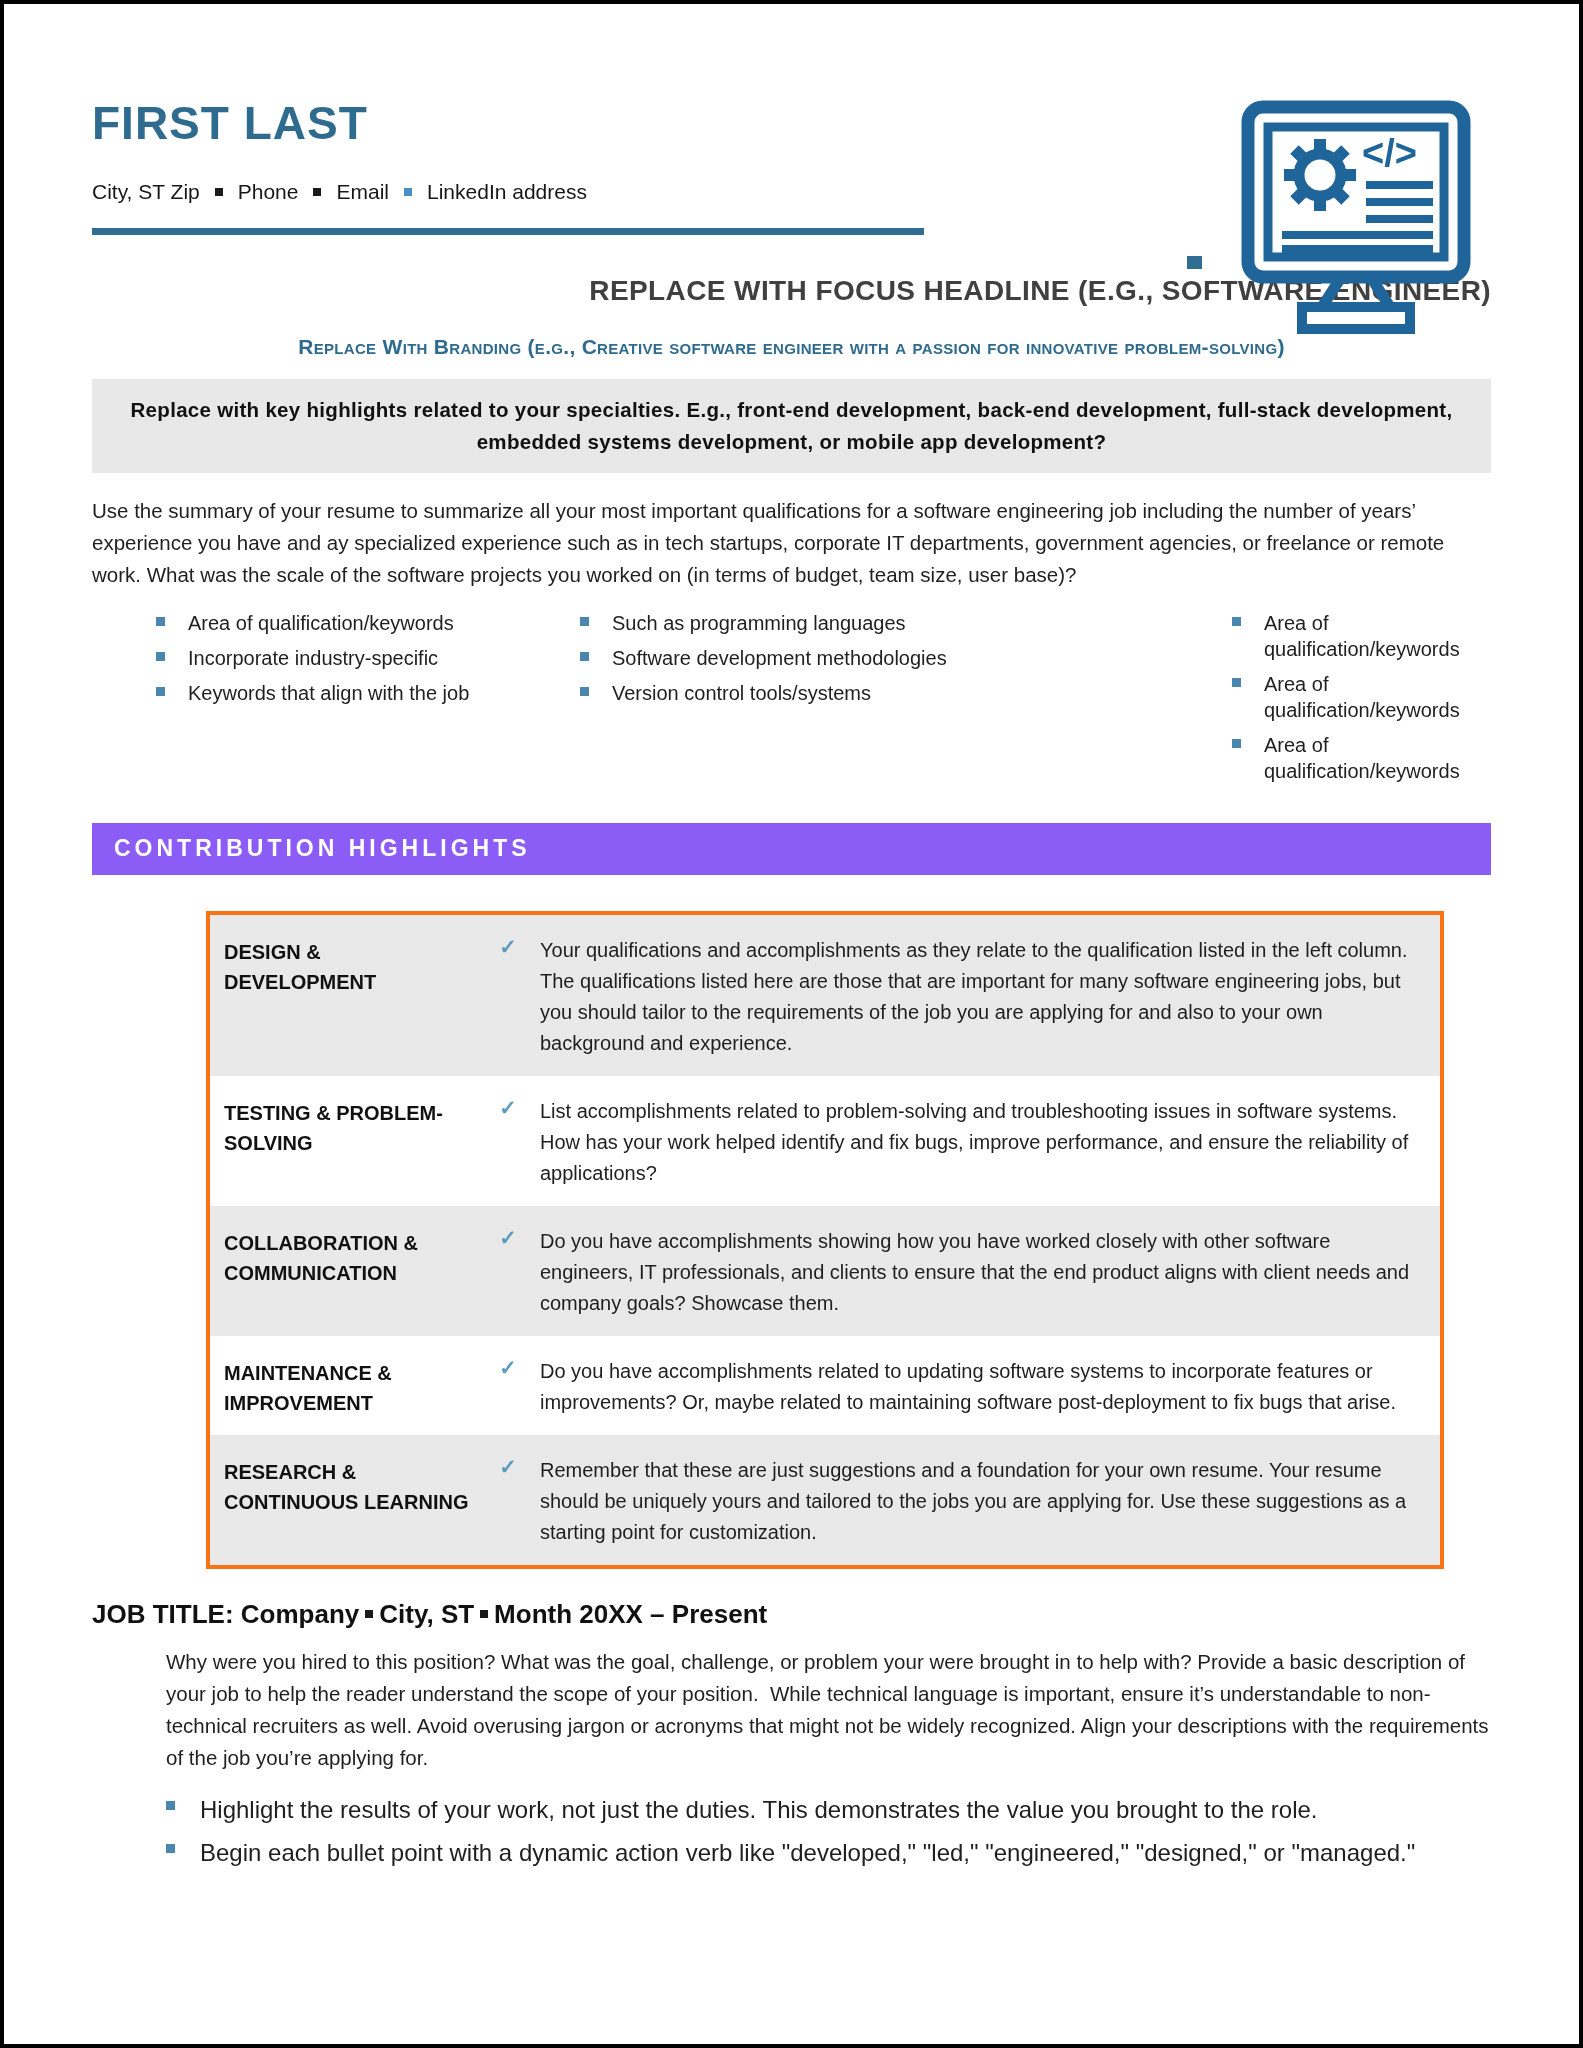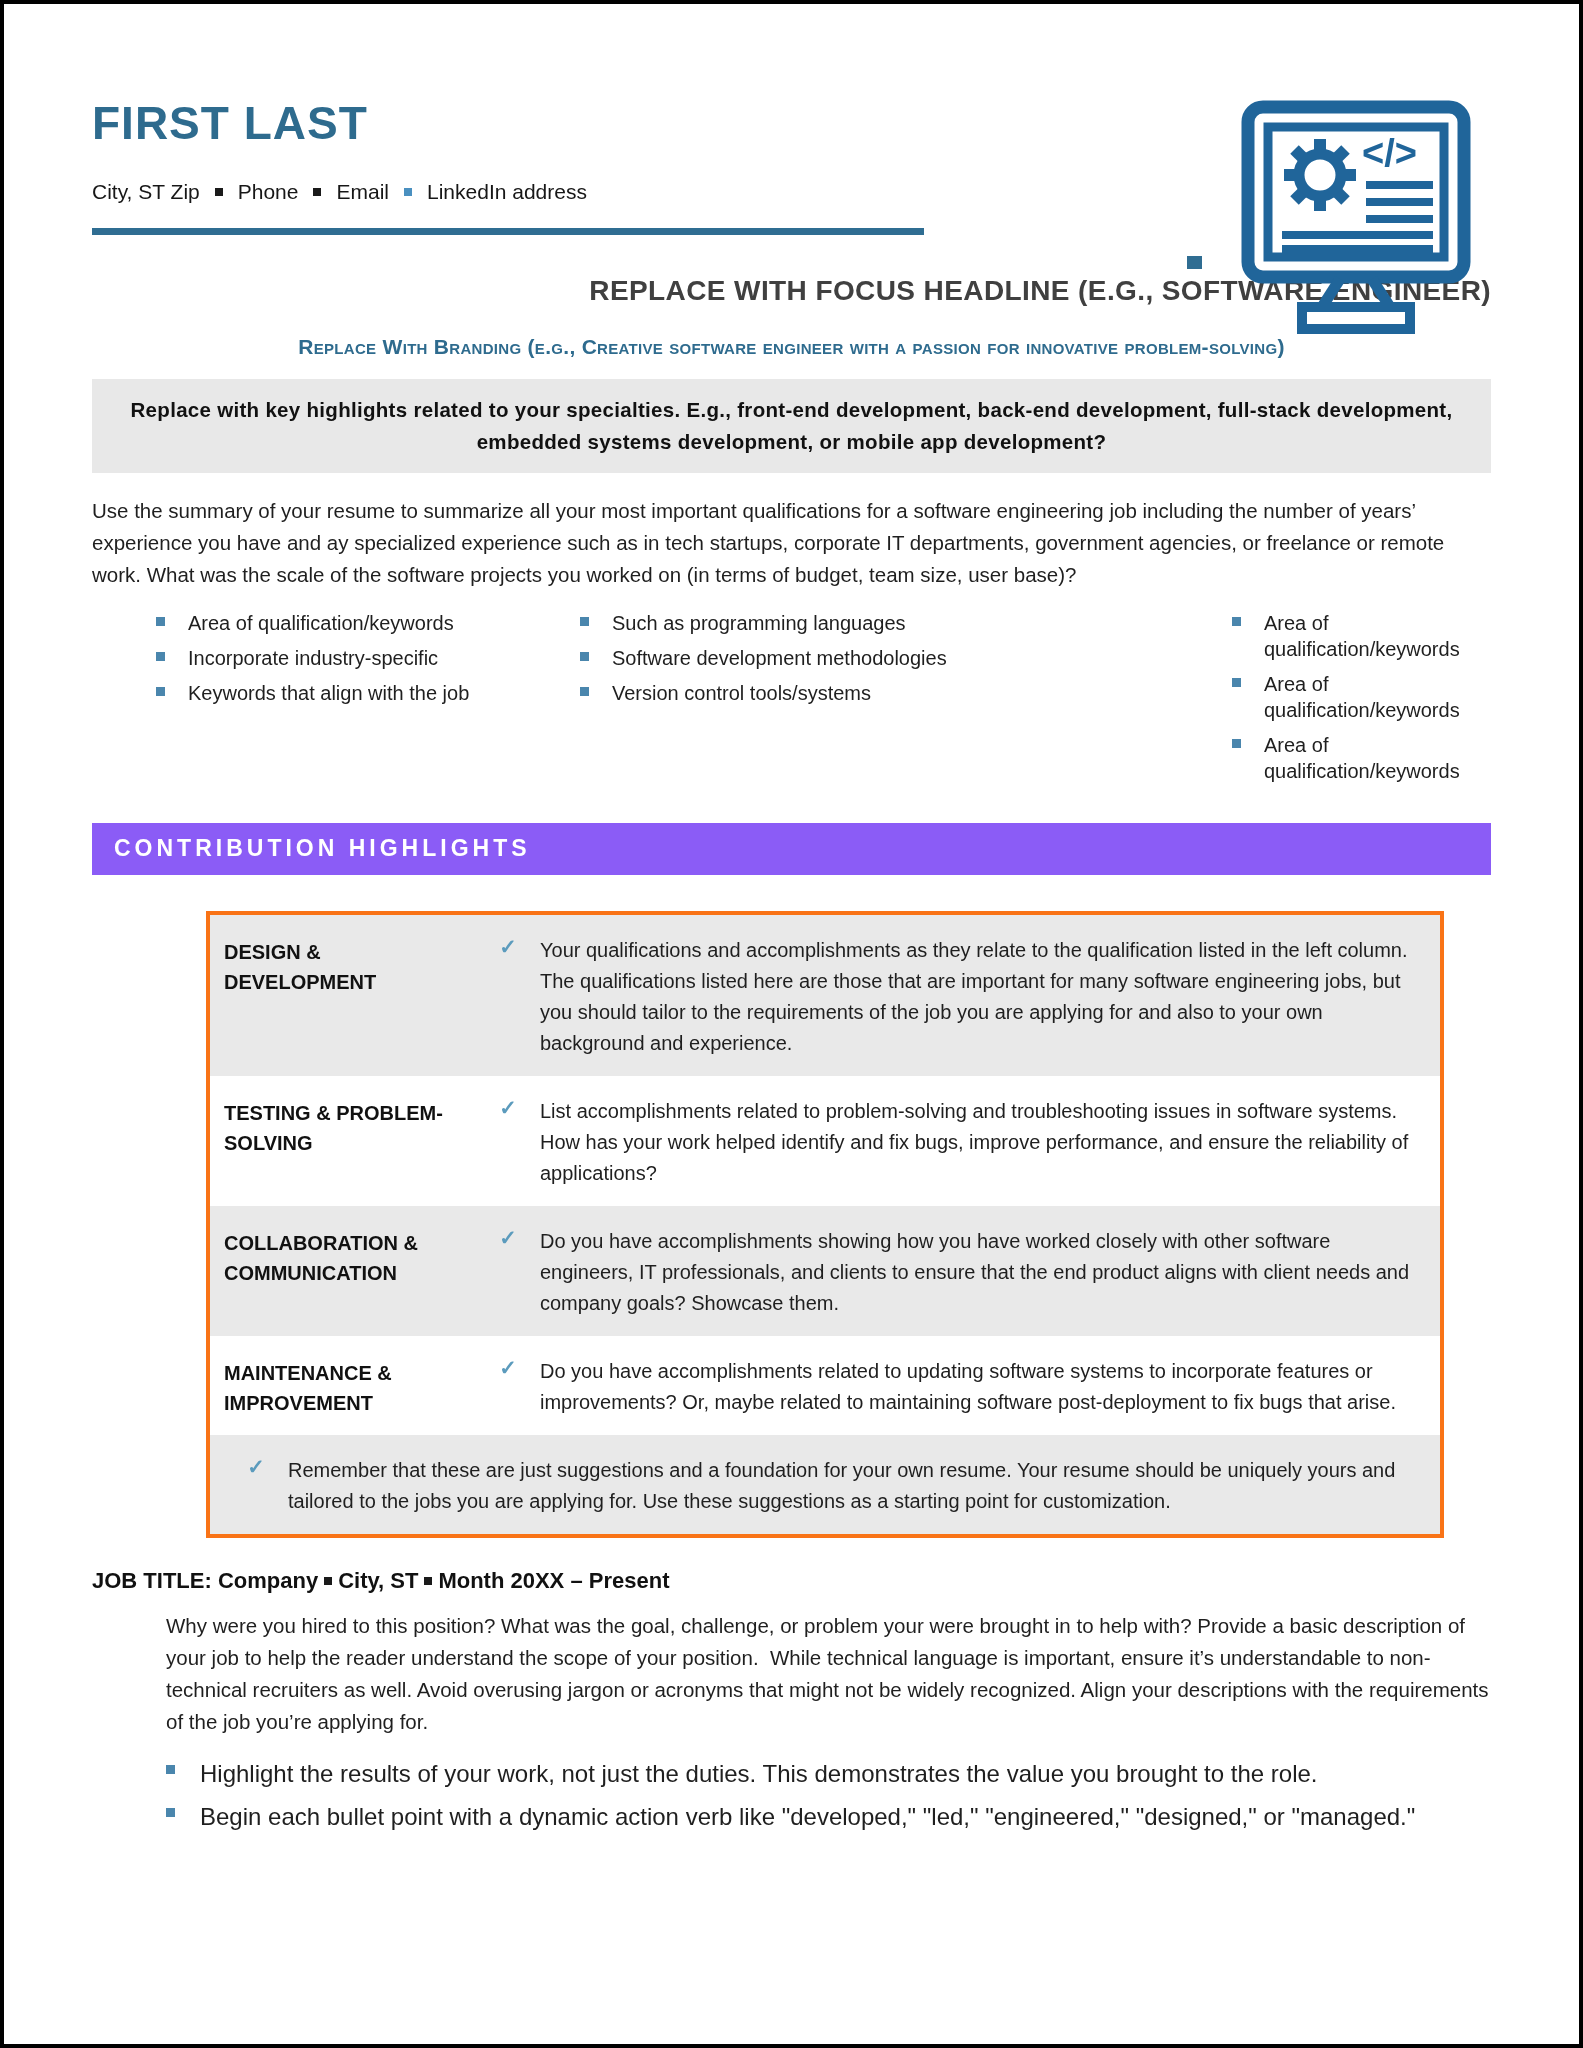--- a/index.html
+++ b/index.html
@@ -39,21 +39,21 @@
   .section-bar { margin-top:30px; background:#8b5cf6; color:#ffffff; font-weight:700; font-size:23px; letter-spacing:4px; padding:12px 10px 13px 22px; }
 
   .ctable { margin:36px 0 0 114px; width:1238px; border:4px solid #f97316; }
   .trow { display:flex; padding:20px 22px 17px 14px; background:#e9e9e9; }
   .trow:nth-child(even) { background:#ffffff; }
   .term { width:252px; flex:none; font-weight:700; font-size:20px; line-height:1.5; padding-top:2px; color:#111; }
   .check { width:64px; flex:none; text-align:center; color:#5b9bbd; font-size:21px; font-weight:700; }
   .tdesc { flex:1; font-size:20px; line-height:1.55; }
 
   .emp-bar { margin-top:52px; }
-  .job-line { margin-top:30px; display:flex; align-items:center; gap:6px; font-size:22px; font-weight:700; color:#111; }
+  .job-line { margin-top:30px; display:flex; align-items:center; gap:6px; font-size:26px; font-weight:700; color:#111; }
   .job-desc { margin:16px 0 0 74px; font-size:20.5px; line-height:1.57; max-width:1350px; white-space:pre-wrap; }
   .job-bullets { margin:20px 0 0 74px; }
   .jb-item { display:flex; gap:25px; font-size:24px; margin-bottom:10px; line-height:1.35; }
 </style>
 </head>
 <body>
 
 <div class="content">
 
   <div class="name">FIRST LAST</div>
@@ -140,20 +140,21 @@
       <div class="term">COLLABORATION &amp; COMMUNICATION</div>
       <div class="check">✓</div>
       <div class="tdesc">Do you have accomplishments showing how you have worked closely with other software engineers, IT professionals, and clients to ensure that the end product aligns with client needs and company goals? Showcase them.</div>
     </div>
     <div class="trow">
       <div class="term">MAINTENANCE &amp; IMPROVEMENT</div>
       <div class="check">✓</div>
       <div class="tdesc">Do you have accomplishments related to updating software systems to incorporate features or improvements? Or, maybe related to maintaining software post-deployment to fix bugs that arise.</div>
     </div>
     <div class="trow">
+      <div class="term">RESEARCH &amp; CONTINUOUS LEARNING</div>
       <div class="check">✓</div>
       <div class="tdesc">Remember that these are just suggestions and a foundation for your own resume. Your resume should be uniquely yours and tailored to the jobs you are applying for. Use these suggestions as a starting point for customization.</div>
     </div>
   </div>
 
 
   <div class="job-line">
     <span>JOB TITLE: Company</span>
     <span class="sep dark"></span>
     <span>City, ST</span>

